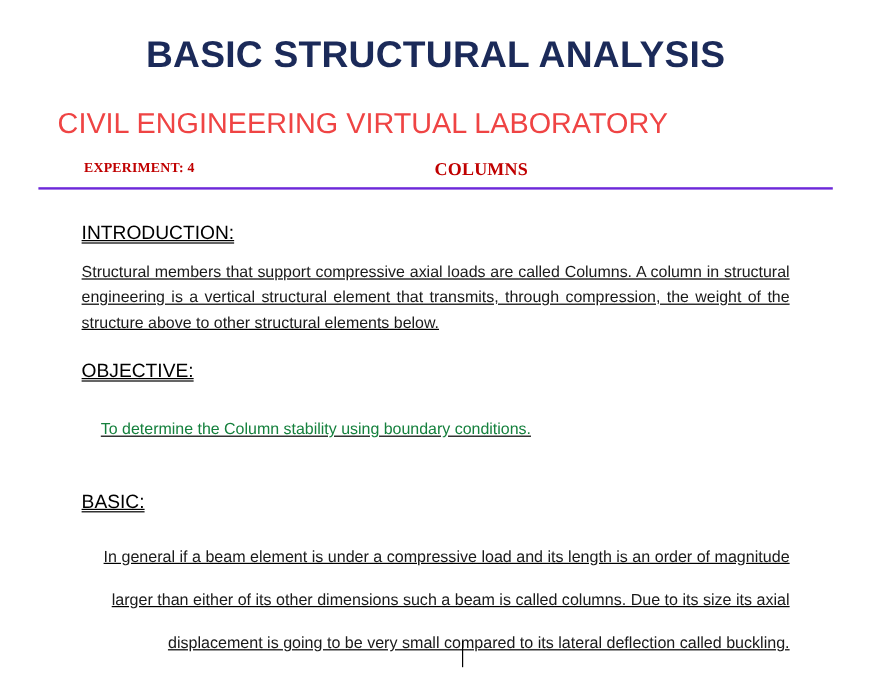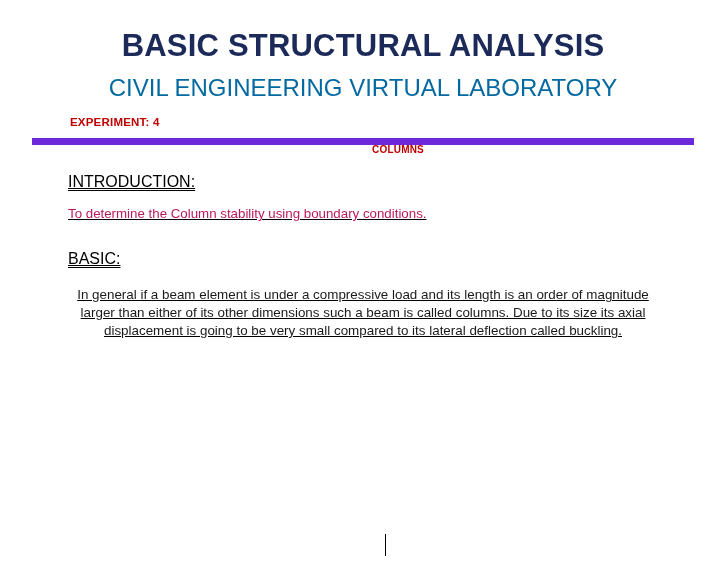--- a/index.html
+++ b/index.html
@@ -25,52 +25,51 @@
     margin: 0;
     padding-top: 28px;
     text-align: center;
     font-size: 31px;
     font-weight: bold;
     letter-spacing: 0.2px;
     color: #1b2a59;
     font-family: "Liberation Sans", sans-serif;
   }
   .title-sub {
-    margin: 0;
+    margin: 16px;
     padding-top: 10px;
-    text-align: center;
     font-size: 24px;
     font-weight: normal;
-    color: #0369a1;
+    color: #ef4444;
     font-family: "Liberation Sans", sans-serif;
   }
   .meta-row {
     position: relative;
     height: 22px;
     margin-top: 14px;
-    border-bottom: 7px solid #6d28d9;
+    border-bottom: 2px solid #6d28d9;
+    font-family: Liberation Serif, serif;
   }
   .meta-exp {
     position: absolute;
     left: 38px;
     top: 0;
     font-size: 11.5px;
     font-weight: bold;
     color: #c00000;
     letter-spacing: 0.2px;
   }
   .meta-topic {
     position: absolute;
-    left: 340px;
+    left: 330px;
     top: 0;
-    font-size: 10px;
+    font-size: 15px;
     font-weight: bold;
     color: #c00000;
     letter-spacing: 0.2px;
-    margin-top: 28px;
   }
   .content {
     padding: 0 36px 0 36px;
     text-decoration: underline;
   }
   h2.section-head {
     margin: 0;
     font-size: 16px;
     font-weight: normal;
     color: #000;
@@ -82,33 +81,33 @@
   .s-theory { padding-top: 26px; }
   p.body-just {
     margin: 0;
     padding-top: 12px;
     font-size: 13.3px;
     line-height: 21px;
     text-align: justify;
     color: #1a1a1a;
   }
   p.body-left {
-    margin: 0;
+    margin: 16px;
     padding-top: 12px;
     font-size: 13.3px;
     line-height: 21px;
     text-align: left;
-    color: #be185d;
+    color: #15803d;
   }
   p.theory-body {
     margin: 0;
     padding-top: 18px;
     font-size: 13.4px;
-    line-height: 18px;
-    text-align: center;
+    line-height: 36px;
+    text-align: right;
     color: #1a1a1a;
   }
   .caret {
     position: absolute;
     left: 385px;
     top: 534px;
     width: 1px;
     height: 22px;
     background: #000;
   }
@@ -122,21 +121,23 @@
   <h2 class="title-sub">CIVIL ENGINEERING VIRTUAL LABORATORY</h2>
 
   <div class="meta-row">
     <span class="meta-exp">EXPERIMENT: 4</span>
     <span class="meta-topic">COLUMNS</span>
   </div>
 
   <div class="content">
 
     <h2 class="section-head s-intro">INTRODUCTION:</h2>
+    <p class="body-just">Structural members that support compressive axial loads are called Columns. A column in structural engineering is a vertical structural element that transmits, through compression, the weight of the structure above to other structural elements below.</p>
 
+    <h2 class="section-head s-obj">OBJECTIVE:</h2>
     <p class="body-left">To determine the Column stability using boundary conditions.</p>
 
     <h2 class="section-head s-theory"> BASIC:</h2>
     <p class="theory-body">In general if a beam element is under a compressive load and its length is an order of magnitude larger than either of its other dimensions such a beam is called columns. Due to its size its axial displacement is going to be very small compared to its lateral deflection called buckling.</p>
 
   </div>
 
   <div class="caret"></div>
 
 </div>

